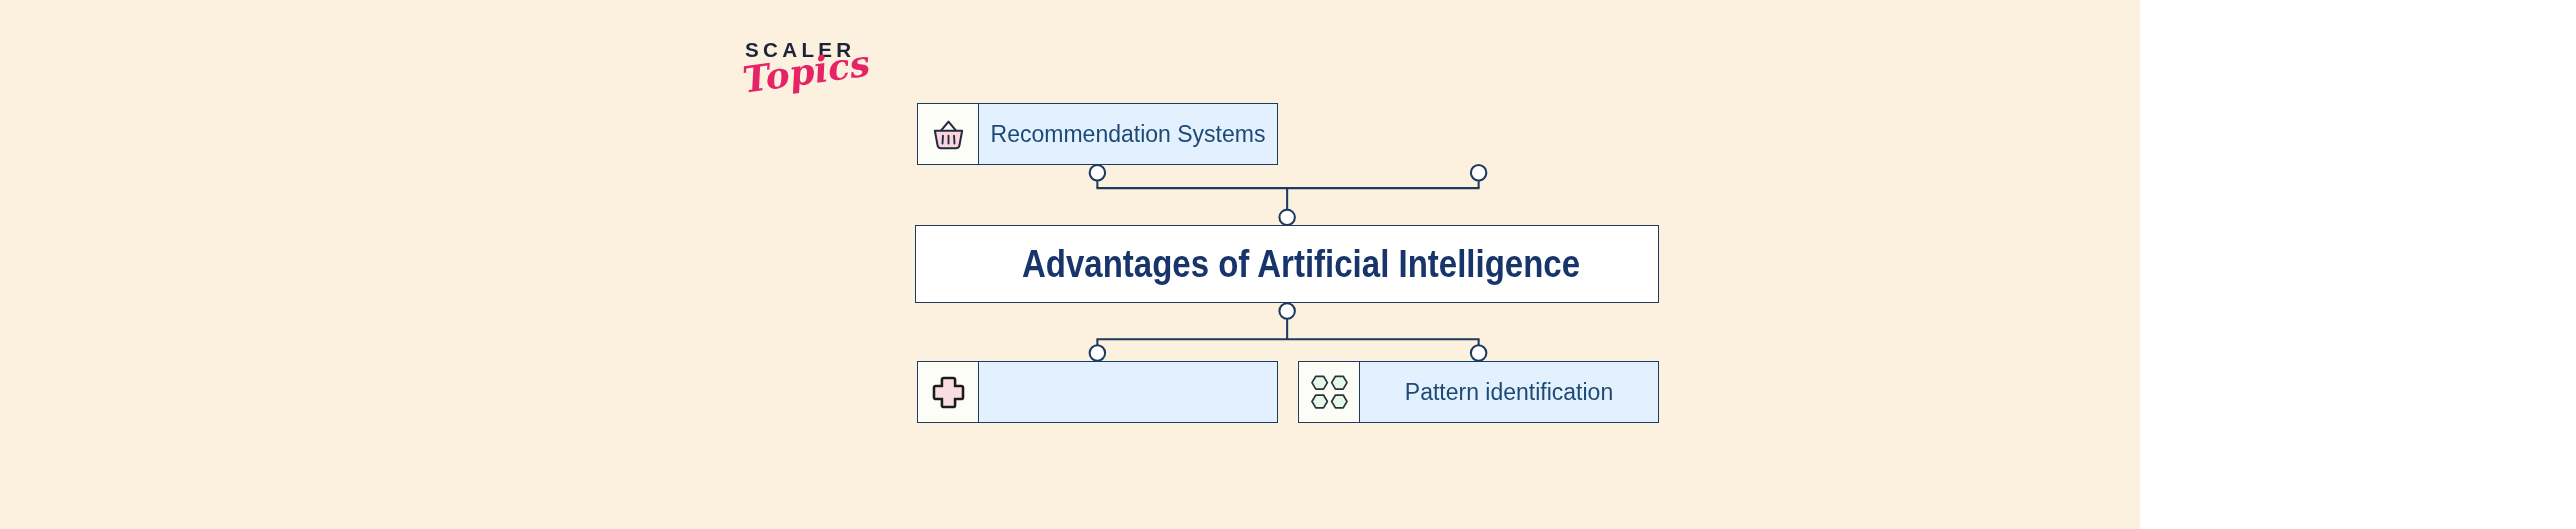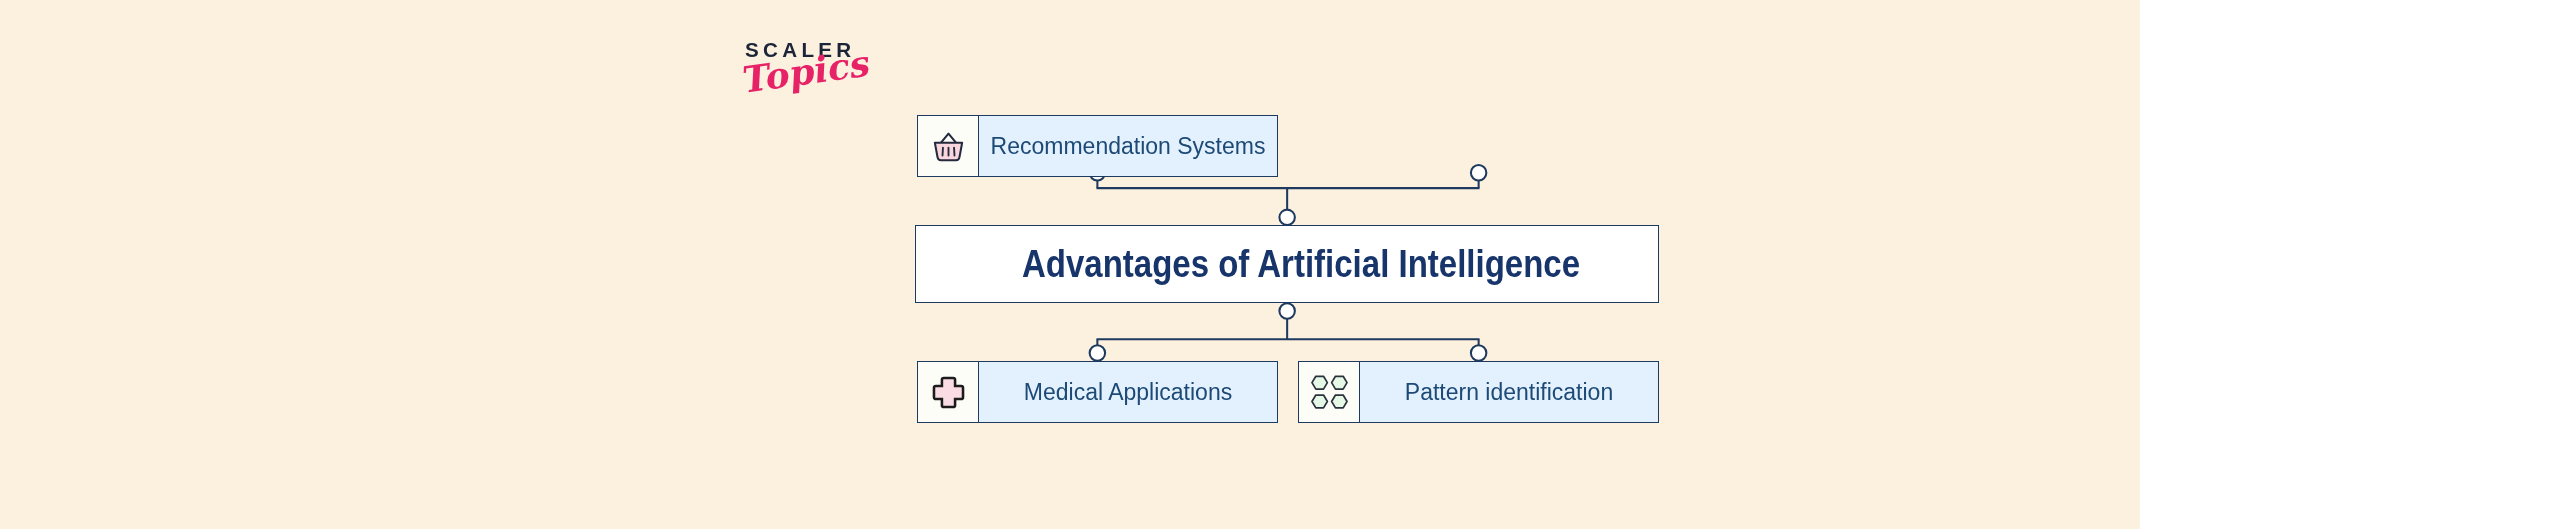--- a/index.html
+++ b/index.html
@@ -58,21 +58,21 @@
   }
   .node-label {
     flex: 1;
     display: flex;
     align-items: center;
     justify-content: center;
     font-size: 23px;
     color: #1d4976;
     white-space: nowrap;
   }
-  .node-tl { left: 917px; top: 103px; width: 361px; height: 62px; margin-top: 12px; }
+  .node-tl { left: 917px; top: 103px; width: 361px; height: 62px; }
   .node-tr { left: 1298px; top: 103px; width: 361px; height: 62px; }
   .node-bl { left: 917px; top: 361px; width: 361px; height: 62px; }
   .node-br { left: 1298px; top: 361px; width: 361px; height: 62px; }
 
   .node-center {
     position: absolute;
     left: 915px; top: 225px; width: 744px; height: 78px;
     box-sizing: border-box;
     background: #ffffff;
     border: 1.7px solid #1e3a5f;
@@ -137,21 +137,20 @@
   <div class="node-center">
     <div class="center-title">Advantages of Artificial Intelligence</div>
   </div>
 
   <div class="node node-bl">
     <div class="icon-cell">
       <svg width="41" height="41" viewBox="0 0 48 48">
         <path d="M18.5 7 h11 a2.2 2.2 0 0 1 2.2 2.2 v7.1 h7.1 a2.2 2.2 0 0 1 2.2 2.2 v11 a2.2 2.2 0 0 1 -2.2 2.2 h-7.1 v7.1 a2.2 2.2 0 0 1 -2.2 2.2 h-11 a2.2 2.2 0 0 1 -2.2 -2.2 v-7.1 h-7.1 a2.2 2.2 0 0 1 -2.2 -2.2 v-11 a2.2 2.2 0 0 1 2.2 -2.2 h7.1 v-7.1 a2.2 2.2 0 0 1 2.2 -2.2 Z" fill="#fadde4" stroke="#1c1c1c" stroke-width="3"></path>
       </svg>
     </div>
-    <div class="node-label">Medical Applications</div>
   </div>
 
   <div class="node node-br">
     <div class="icon-cell">
       <svg width="41" height="41" viewBox="0 0 48 48" stroke="#2a333d" stroke-width="2" fill="#e6f8e6" stroke-linejoin="round">
         <polygon points="8,5 17,5 21.5,12.5 17,20 8,20 3.5,12.5"></polygon>
         <polygon points="31,5 40,5 44.5,12.5 40,20 31,20 26.5,12.5"></polygon>
         <polygon points="8,27 17,27 21.5,34.5 17,42 8,42 3.5,34.5"></polygon>
         <polygon points="31,27 40,27 44.5,34.5 40,42 31,42 26.5,34.5"></polygon>
       </svg>

